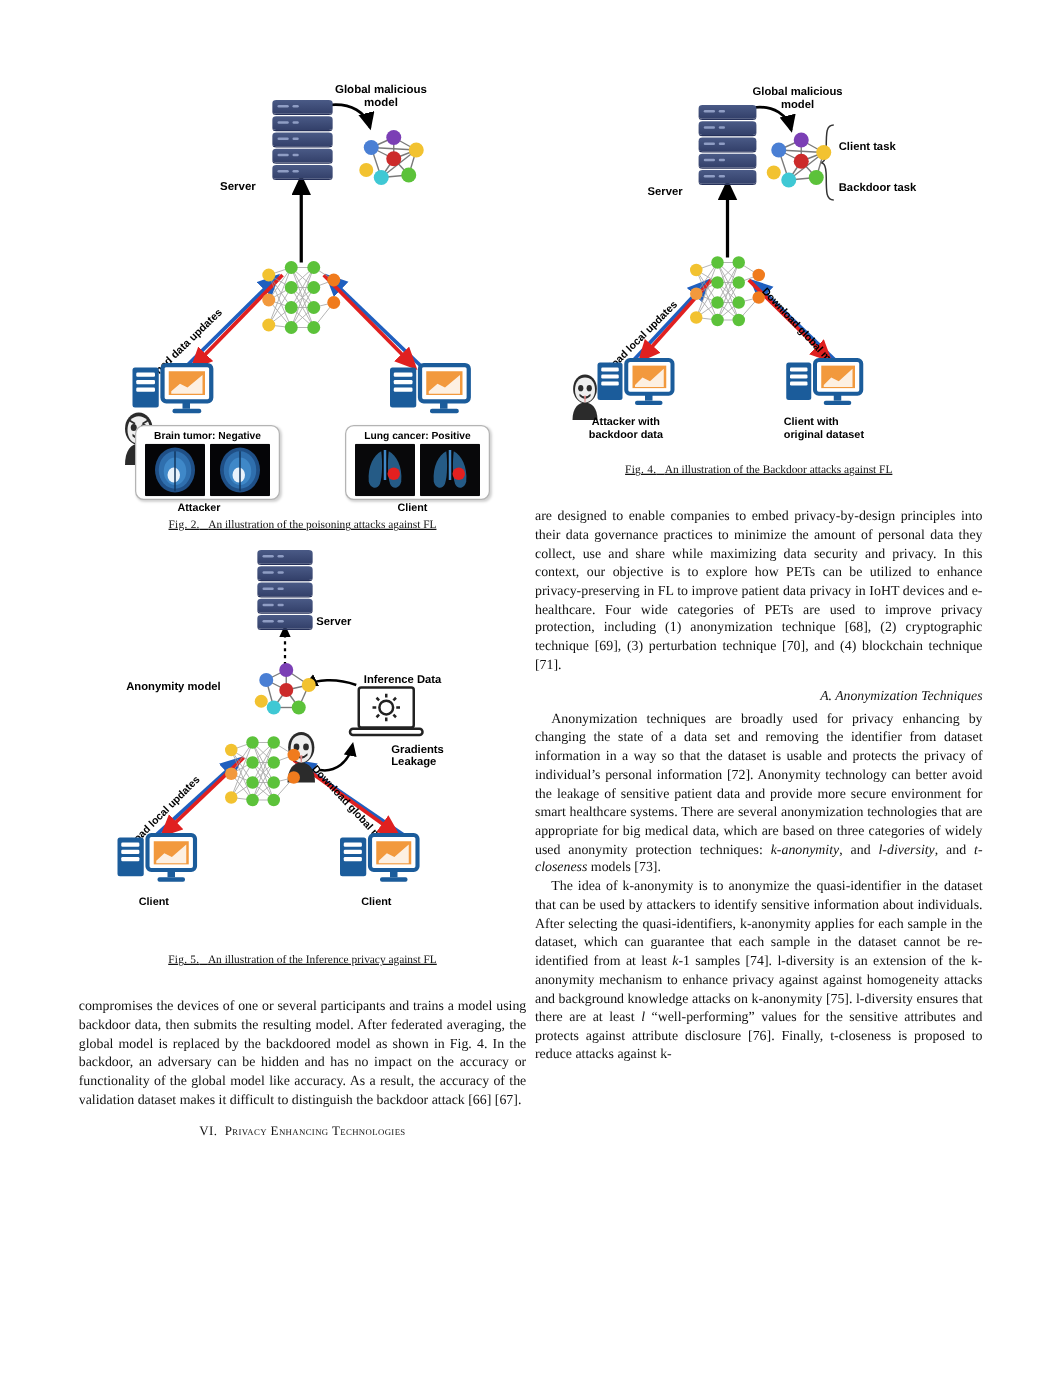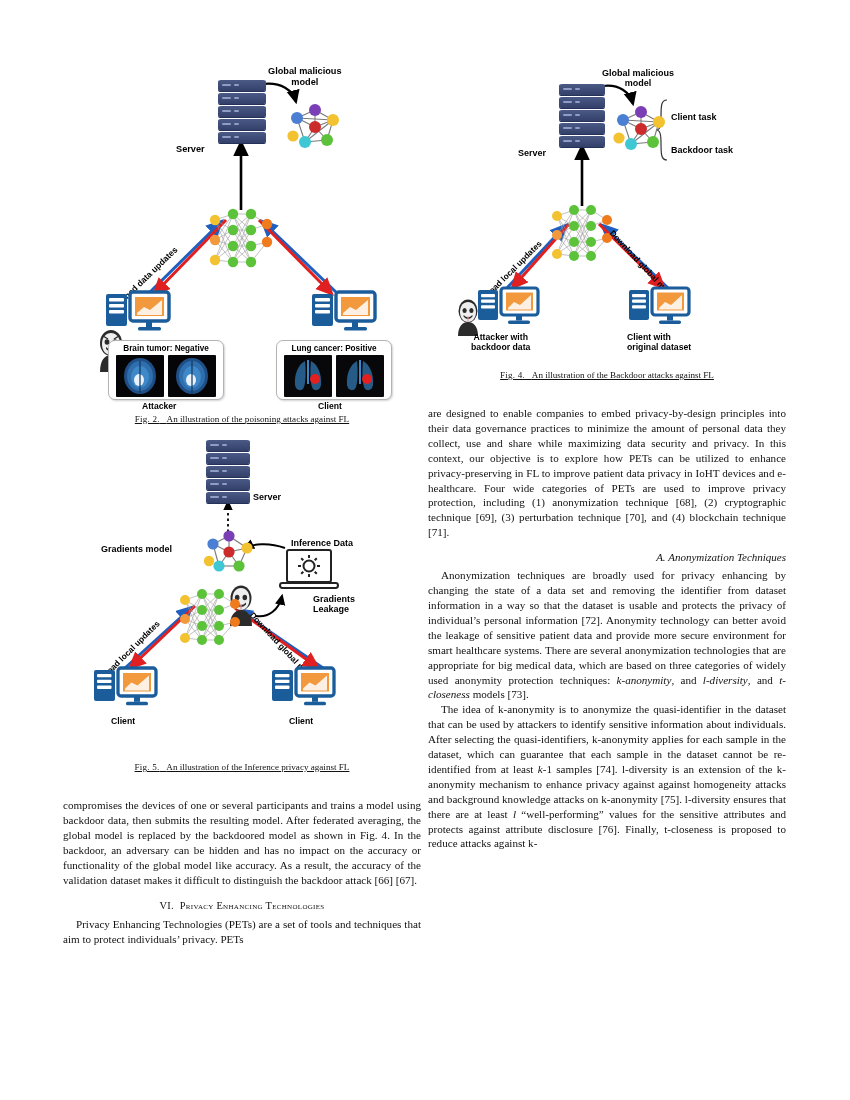--- a/index.html
+++ b/index.html
@@ -572,21 +572,21 @@
         </g>
         <circle cx="26" cy="8" r="5.6" fill="#7b3fb5"></circle>
         <circle cx="10" cy="16" r="5.6" fill="#4a7fd4"></circle>
         <circle cx="44" cy="20" r="5.6" fill="#f2c230"></circle>
         <circle cx="26" cy="24" r="5.6" fill="#cc2b2b"></circle>
         <circle cx="16" cy="38" r="5.6" fill="#3fc8d4"></circle>
         <circle cx="36" cy="38" r="5.6" fill="#5cc23a"></circle>
         <circle cx="6" cy="33" r="5.2" fill="#f2c230"></circle>
       </svg>
     </div>
-    <div class="fig-label" style="left:38px;top:106px;font-size:9px;">Gradients model</div>
+    <div class="fig-label" style="left:38px;top:106px;font-size:9px;">Anonymity model</div>
 
     <div class="fig-label" style="left:228px;top:100px;font-size:9px;">Inference Data</div>
 
     <div class="laptop" style="left:216px;top:110px;width:62px;height:48px;">
       <svg width="62" height="48" viewBox="0 0 62 48">
         <rect x="8" y="2" width="44" height="32" rx="2" fill="#fff" stroke="#222" stroke-width="2"></rect>
         <g fill="none" stroke="#222" stroke-width="2">
           <circle cx="30" cy="18" r="5.5"></circle>
           <path d="M30,7 l0,3 M30,26 l0,3 M19,18 l3,0 M38,18 l3,0
                    M22.2,10.2 l2.1,2.1 M35.7,23.7 l2.1,2.1
@@ -703,21 +703,20 @@
     </p>
   </div>
 
   <div class="col col-left" style="top:798px;height:260px;">
     <p class="body">compromises the devices of one or several participants and trains a model using backdoor data, then submits the resulting model. After federated averaging, the global model is replaced by the backdoored model as shown in Fig. 4. In the backdoor, an adversary can be hidden and has no impact on the accuracy or functionality of the global model like accuracy. As a result, the accuracy of the validation dataset makes it difficult to distinguish the backdoor attack [66] [67].</p>
 
     <p class="sec-head">
       <span>VI.</span>&nbsp;&nbsp;<span>Privacy Enhancing Technologies</span>
     </p>
 
-    <p class="body indent">Privacy Enhancing Technologies (PETs) are a set of tools and techniques that aim to protect individuals’ privacy. PETs</p>
   </div>
 
   <div class="col col-right" style="top:406px;height:640px;">
     <p class="body">are designed to enable companies to embed privacy-by-design principles into their data governance practices to minimize the amount of personal data they collect, use and share while maximizing data security and privacy. In this context, our objective is to explore how PETs can be utilized to enhance privacy-preserving in FL to improve patient data privacy in IoHT devices and e-healthcare. Four wide categories of PETs are used to improve privacy protection, including (1) anonymization technique [68], (2) cryptographic technique [69], (3) perturbation technique [70], and (4) blockchain technique [71].</p>
 
     <p class="sub-head">A.  Anonymization Techniques</p>
 
     <p class="body indent"><span>Anonymization techniques are broadly used for privacy enhancing by changing the state of a data set and removing the identifier from dataset information in a way so that the dataset is usable and protects the privacy of individual’s personal information [72]. Anonymity technology can better avoid the leakage of sensitive patient data and provide more secure environment for smart healthcare systems. There are several anonymization technologies that are appropriate for big medical data, which are based on three categories of widely used anonymity protection techniques: </span><i class="term">k-anonymity</i><span>, and </span><i class="term">l-diversity</i><span>, and </span><i class="term">t-closeness</i><span> models [73].</span></p>
 
     <p class="body indent"><span>The idea of k-anonymity is to anonymize the quasi-identifier in the dataset that can be used by attackers to identify sensitive information about individuals. After selecting the quasi-identifiers, k-anonymity applies for each sample in the dataset, which can guarantee that each sample in the dataset cannot be re-identified from at least </span><i class="term">k</i><span>-1 samples [74]. l-diversity is an extension of the k-anonymity mechanism to enhance privacy against against homogeneity attacks and background knowledge attacks on k-anonymity [75]. l-diversity ensures that there are at least </span><i class="term">l</i><span> “well-performing” values for the sensitive attributes and protects against attribute disclosure [76]. Finally, t-closeness is proposed to reduce attacks against k-</span></p>

